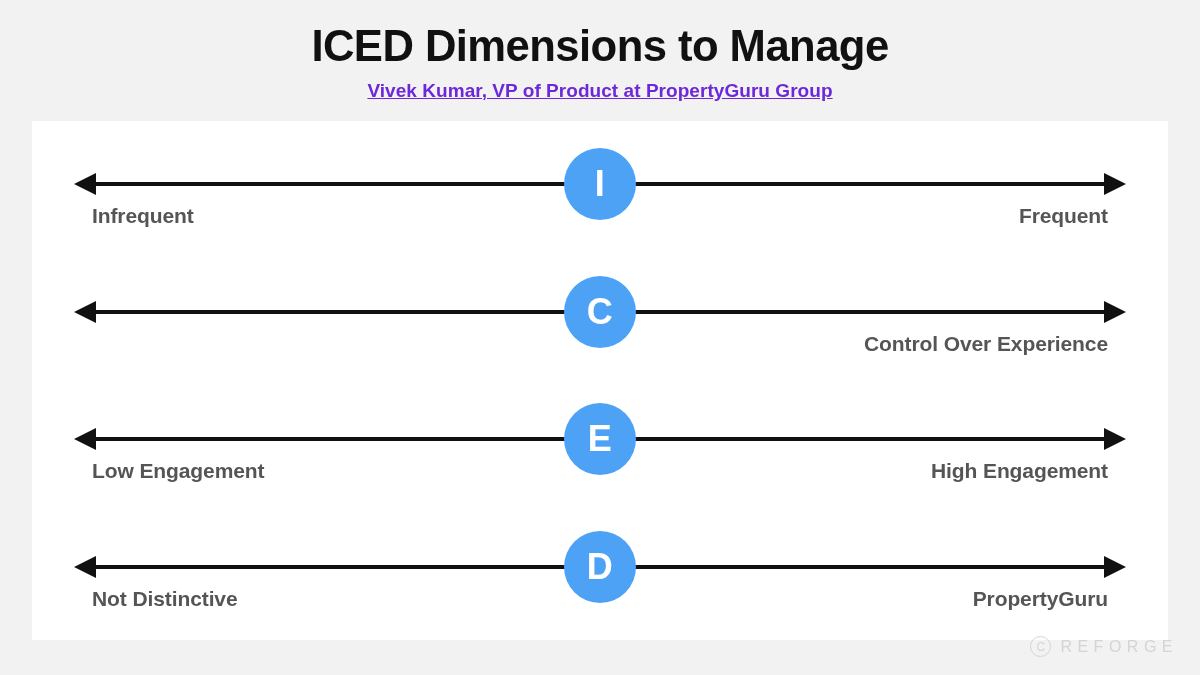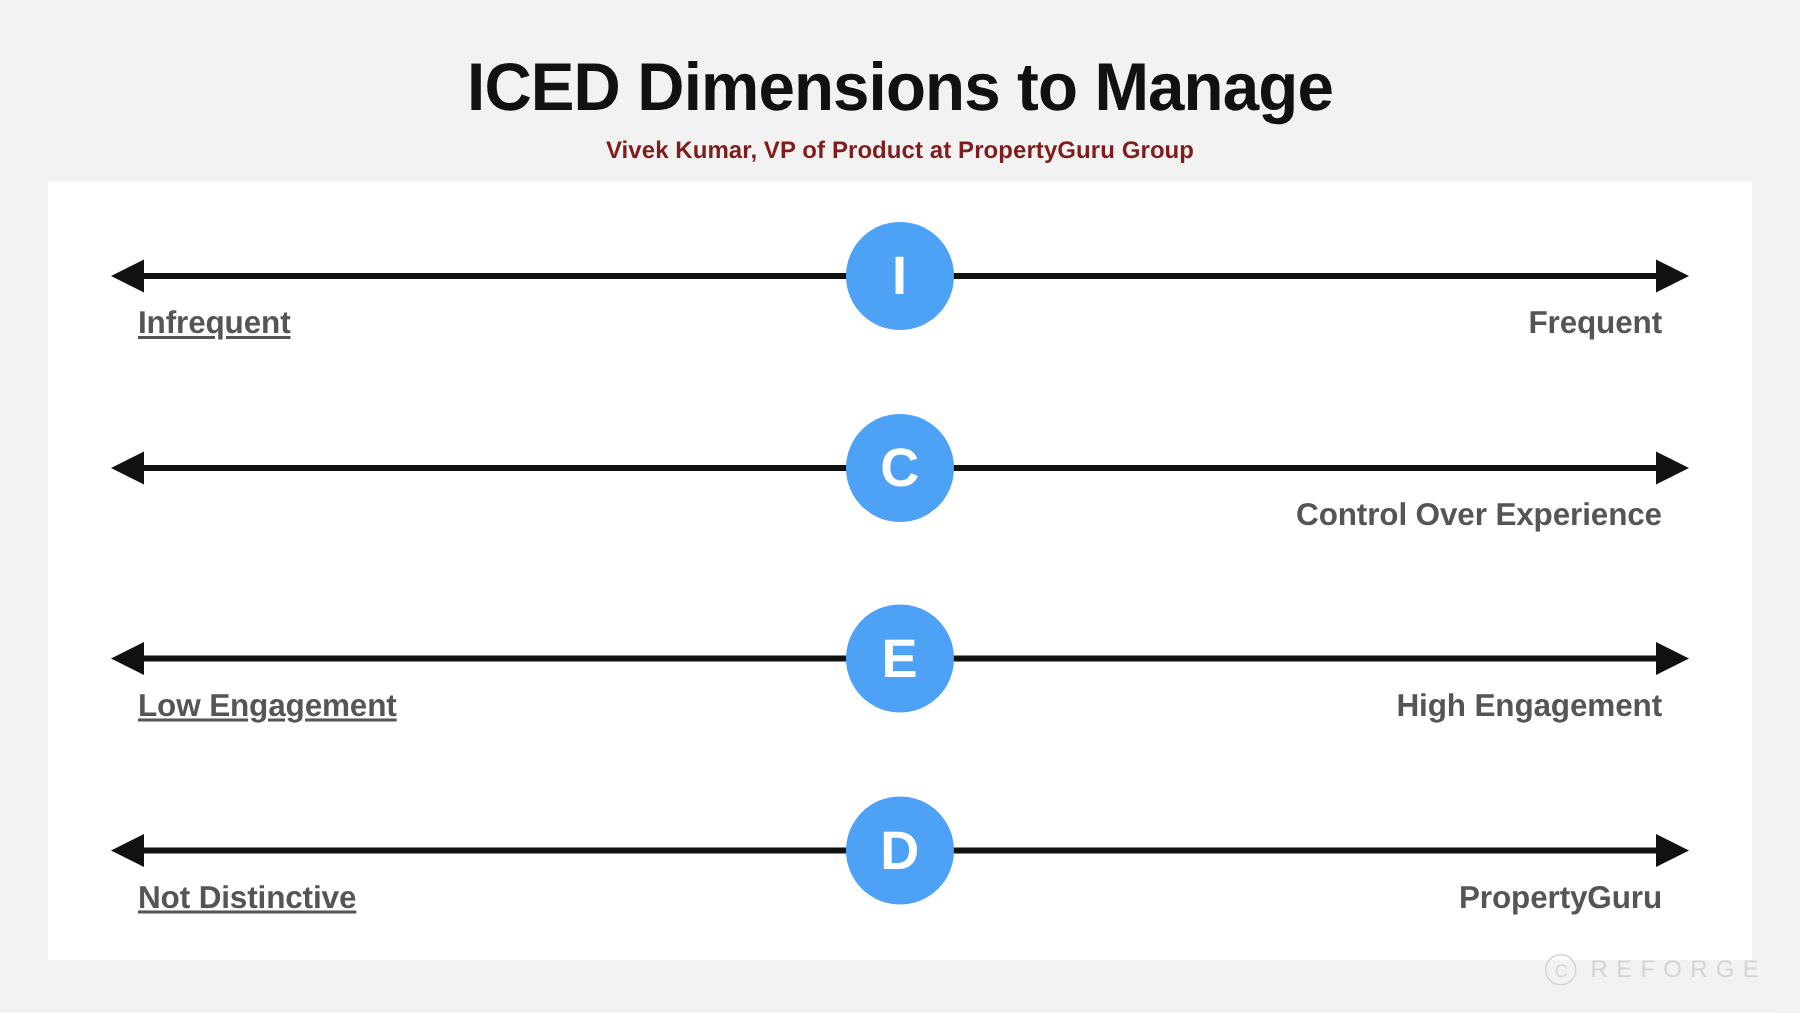--- a/index.html
+++ b/index.html
@@ -16,40 +16,40 @@
   }
 
   
   .header {
     position: absolute;
     top: 0;
     left: 0;
     width: 1200px;
     height: 121px;
     text-align: center;
-    margin-top: 12px;
   }
   .title {
     margin: 0;
     padding-top: 22px;
     font-size: 45px;
     font-weight: 700;
     letter-spacing: -0.6px;
     color: #111111;
     line-height: 1.08;
     font-family: "Liberation Sans", sans-serif;
     transform: scaleX(0.97);
   }
   .subtitle {
     margin: 0;
     padding-top: 9px;
-    font-size: 16px;
-    font-weight: 700;
-    color: #7f1d1d;
+    font-size: 19px;
+    font-weight: 700;
+    color: #6d28d9;
     letter-spacing: 0.05px;
+    text-decoration: underline;
   }
 
   
   .card {
     position: absolute;
     left: 32px;
     top: 121px;
     width: 1136px;
     height: 519px;
     background: #ffffff;
@@ -117,21 +117,21 @@
   
   .end-label {
     position: absolute;
     top: 71px;
     font-size: 21px;
     font-weight: 700;
     color: #555555;
     white-space: nowrap;
     letter-spacing: -0.1px;
   }
-  .label-left  { left: 60px;  text-align: right; text-decoration: underline; }
+  .label-left  { left: 60px;  text-align: right; }
   .label-right { right: 60px; text-align: center; }
 
   
   .watermark {
     position: absolute;
     right: 22px;
     bottom: 18px;
     display: flex;
     align-items: center;
     gap: 9px;

